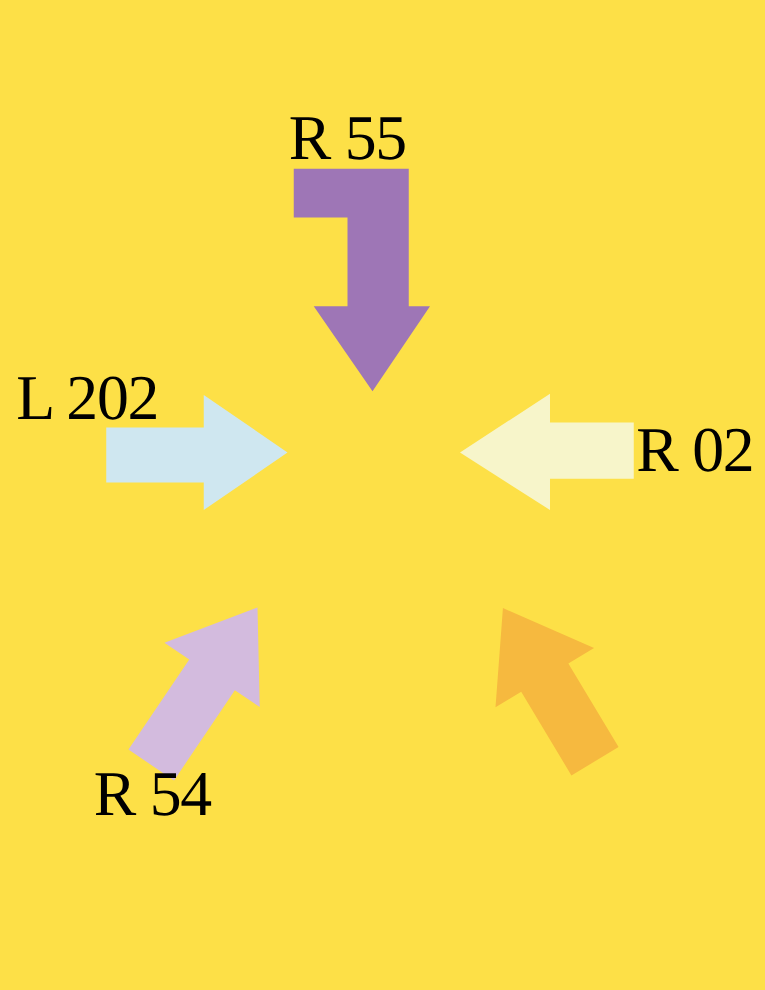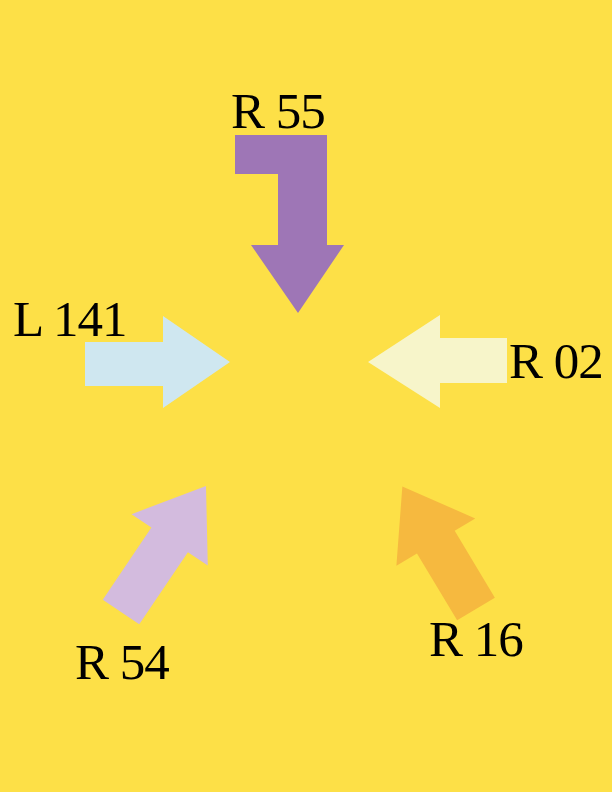--- a/index.html
+++ b/index.html
@@ -24,21 +24,21 @@
     position: absolute;
     color: #000000;
     font-size: 51px;
     line-height: 1;
     letter-spacing: -1px;
     white-space: nowrap;
   }
   .label-r55  { left: 231px; top: 86px;  }
   .label-l202 { left: 13px;  top: 294px; }
   .label-r02  { left: 509px; top: 336px; font-family: Liberation Serif, serif; }
-  .label-r54  { left: 75px;  top: 637px; }
+  .label-r54  { left: 75px;  top: 611px; }
   .label-r16  { left: 429px; top: 614px; }
 </style>
 </head>
 <body>
 
 <div class="page">
 
   <svg class="diagram-svg" width="612" height="792" viewBox="0 0 612 792">
 
     <polygon points="235,135 327,135 327,245 344,245 298,313 251,245 278,245 278,174 235,174" fill="#9e76b6"></polygon>
@@ -50,18 +50,17 @@
     <g transform="translate(121,612) rotate(-56)">
       <polygon points="0,-22 87,-22 87,-46 152,0 87,46 87,22 0,22" fill="#d3bbde"></polygon>
     </g>
 
     <g transform="translate(476,609) rotate(-121)">
       <polygon points="0,-22 78,-22 78,-46 143,0 78,46 78,22 0,22" fill="#f6b93f"></polygon>
     </g>
   </svg>
 
   <div class="arrow-label label-r55">R 55</div>
-  <div class="arrow-label label-l202">L 141</div>
+  <div class="arrow-label label-l202">L 202</div>
   <div class="arrow-label label-r02">R 02</div>
   <div class="arrow-label label-r54">R 54</div>
-  <div class="arrow-label label-r16">R 16</div>
 
 </div>
 
 </body></html>

